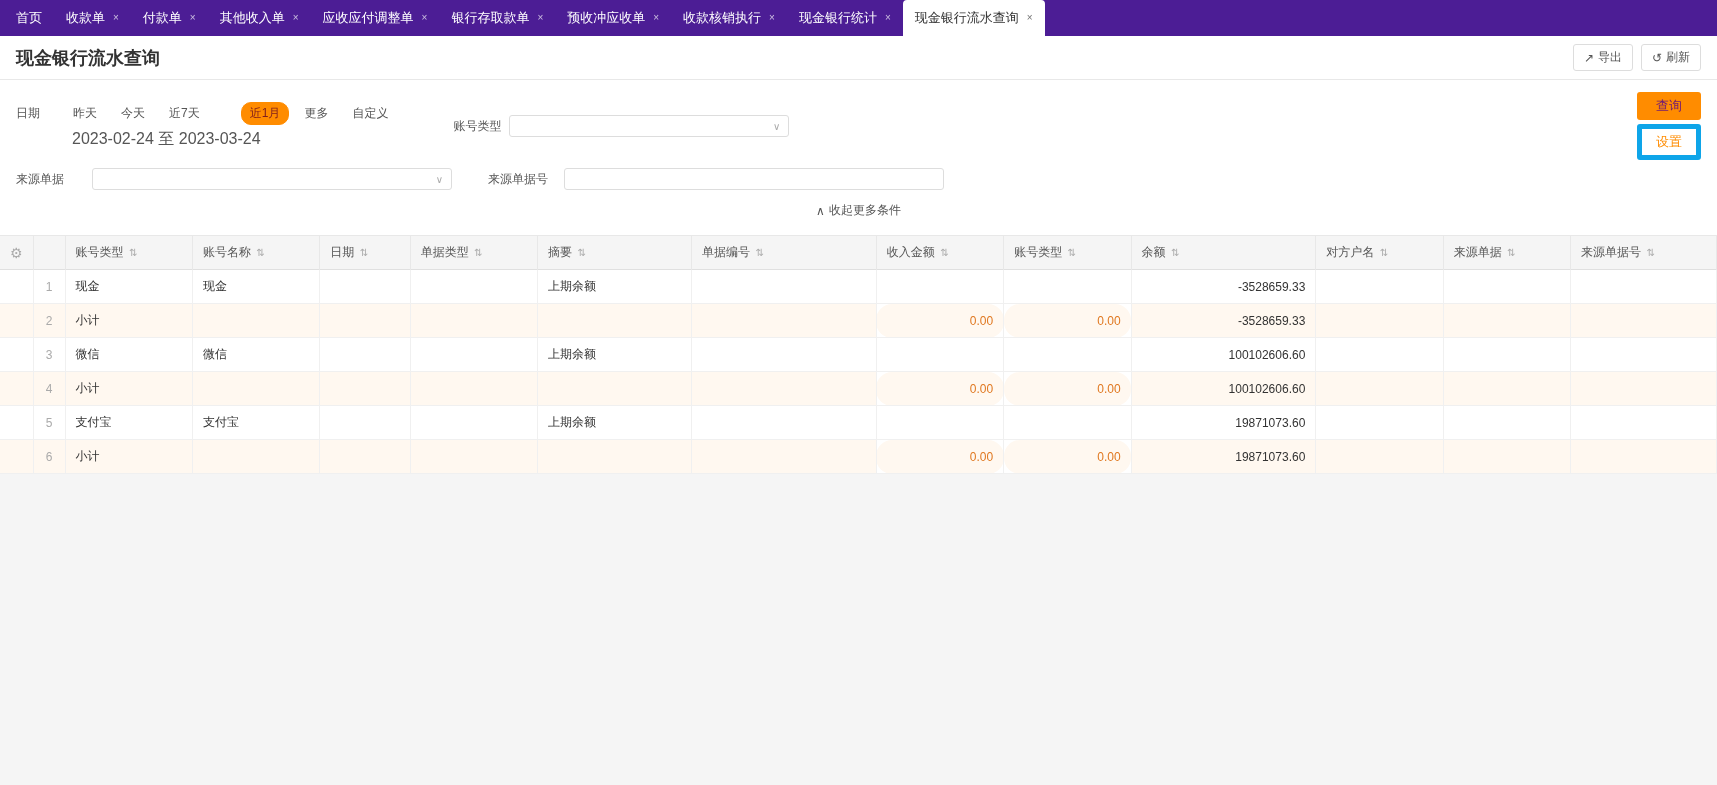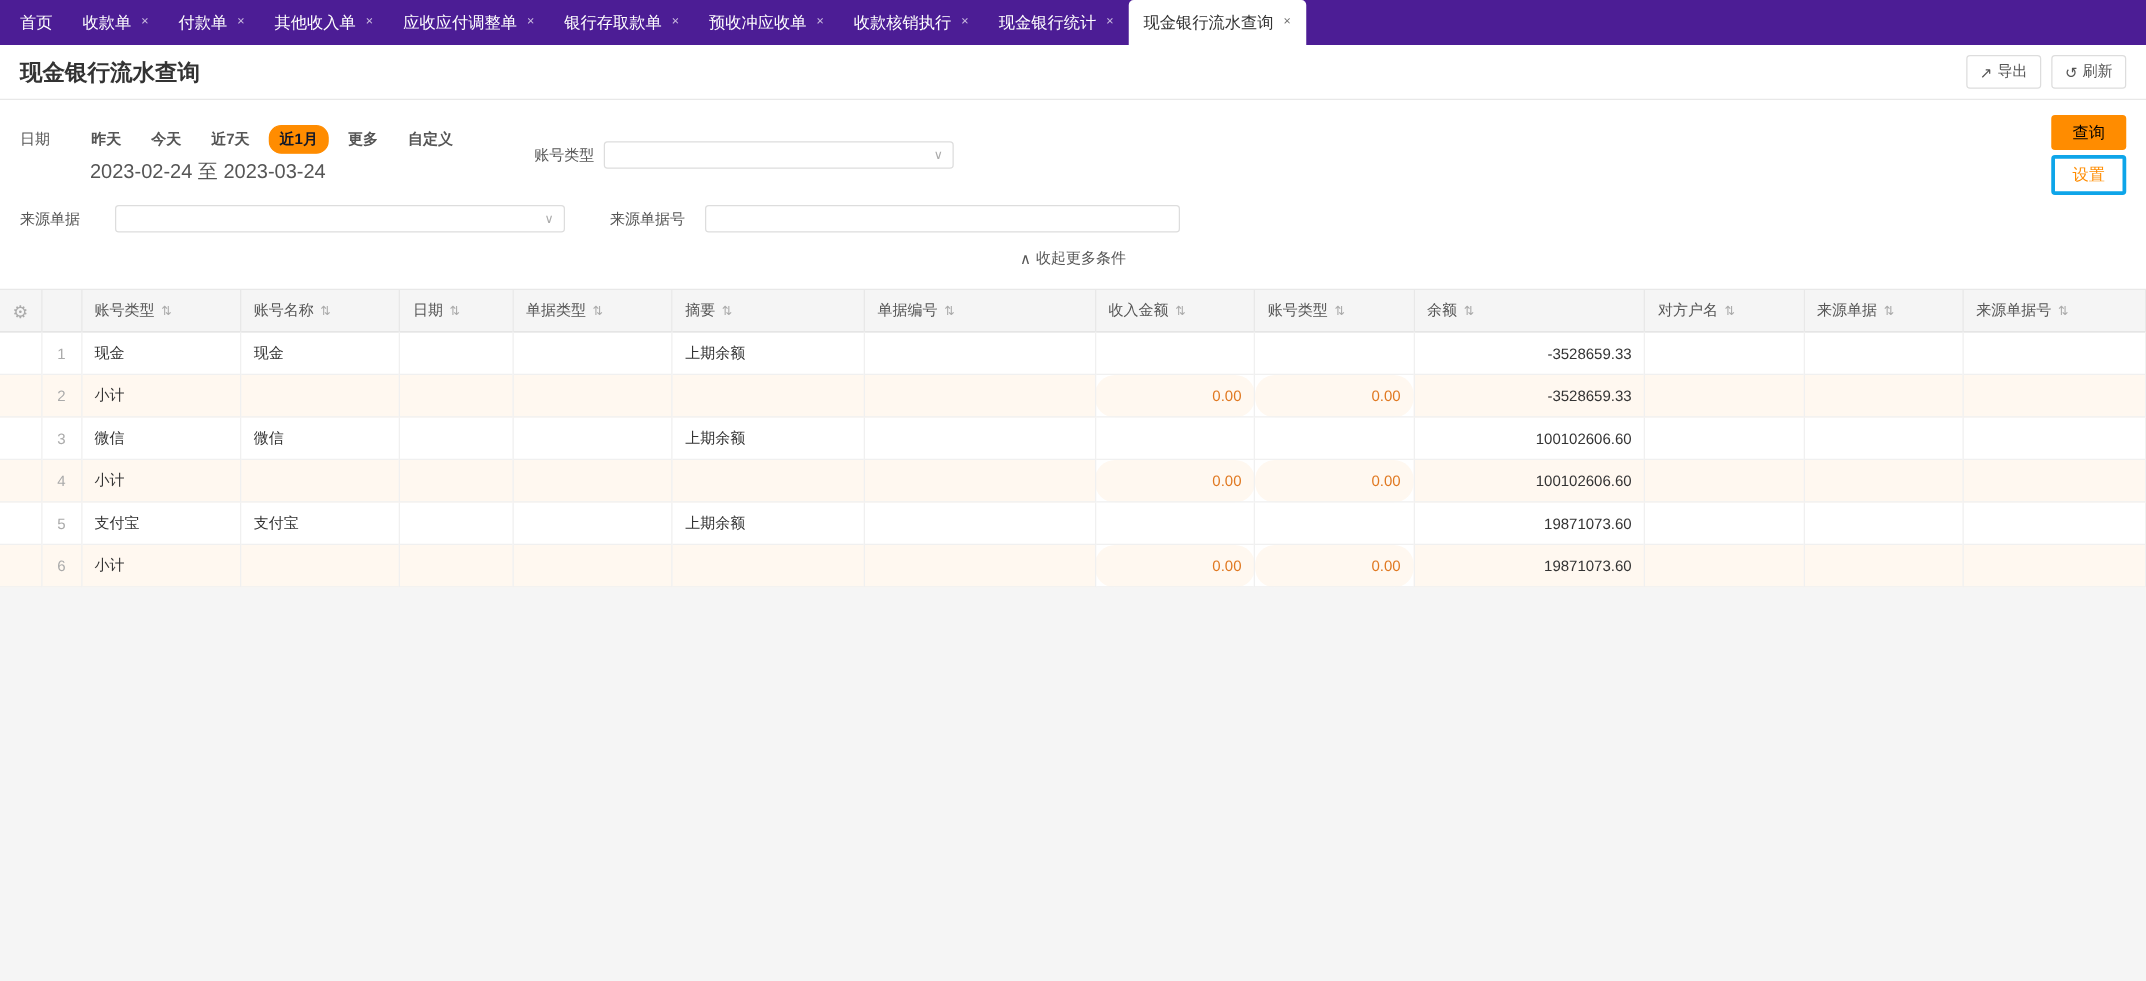--- a/index.html
+++ b/index.html
@@ -85,35 +85,35 @@
     .filter-label {
       color: #555;
       font-size: 12px;
       white-space: nowrap;
       min-width: 40px;
     }
     .date-options {
       display: flex;
       align-items: center;
       gap: 6px;
-      font-weight: bold;
     }
     .date-btn {
       padding: 2px 8px;
       border-radius: 3px;
       cursor: pointer;
       font-size: 12px;
       border: 1px solid transparent;
       color: #555;
     }
     .date-btn.active {
       background: #ff8c00;
-      color: #0f172a;
+      color: #7f1d1d;
       border-radius: 10px;
       border-color: #ff8c00;
+      margin-left: 26px;
     }
     .date-range {
       font-size: 16px;
       color: #555;
       margin-left: 8px;
     }
     .filter-select {
       display: flex;
       align-items: center;
       border: 1px solid #ddd;
@@ -139,31 +139,31 @@
       align-items: center;
       gap: 4px;
     }
     .account-dots {
       color: #999;
       font-size: 16px;
       cursor: pointer;
     }
     .btn-query {
       background: #ff8c00;
-      color: #000000;
+      color: #701a75;
       border: none;
       padding: 5px 16px;
       border-radius: 3px;
       cursor: pointer;
       font-size: 13px;
     }
     .btn-settings {
       background: #fff;
       color: #ff8c00;
-      border: 3px solid #0ea5e9;
+      border: 5px solid #0ea5e9;
       padding: 4px 14px;
       border-radius: 3px;
       cursor: pointer;
       font-size: 13px;
     }
     .collapse-bar {
       display: flex;
       justify-content: center;
       align-items: center;
       padding: 4px 0;

